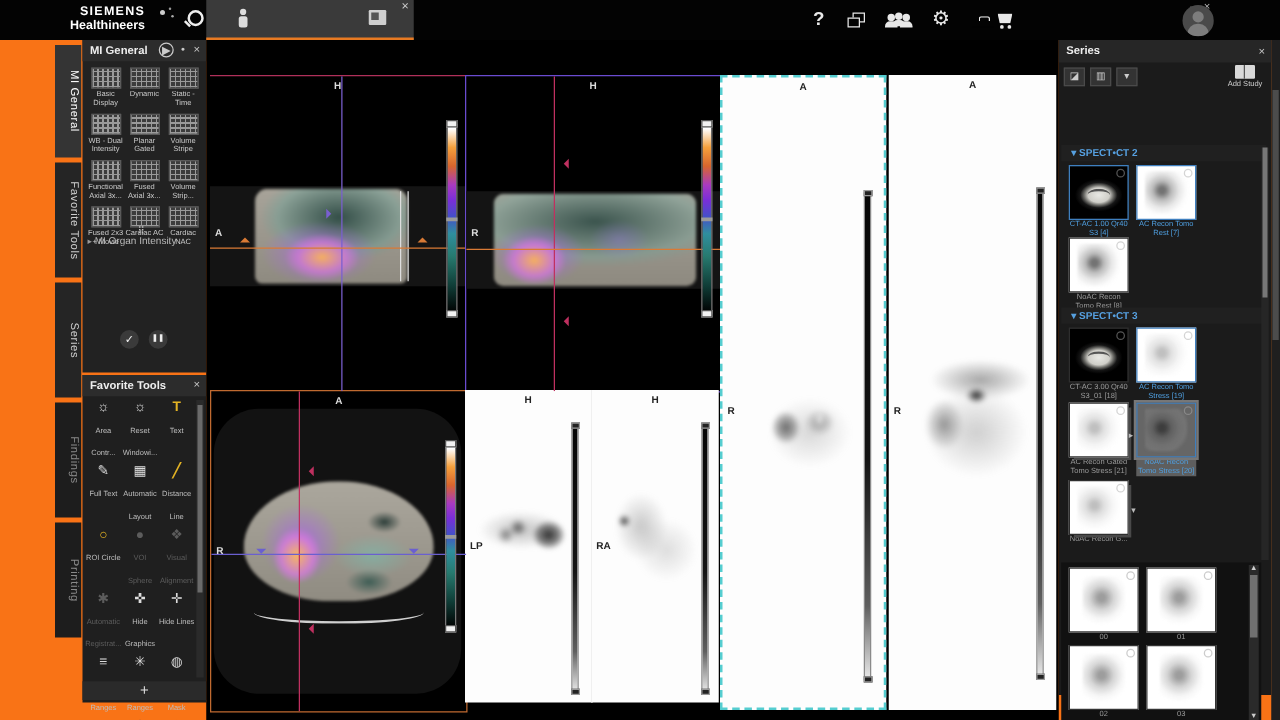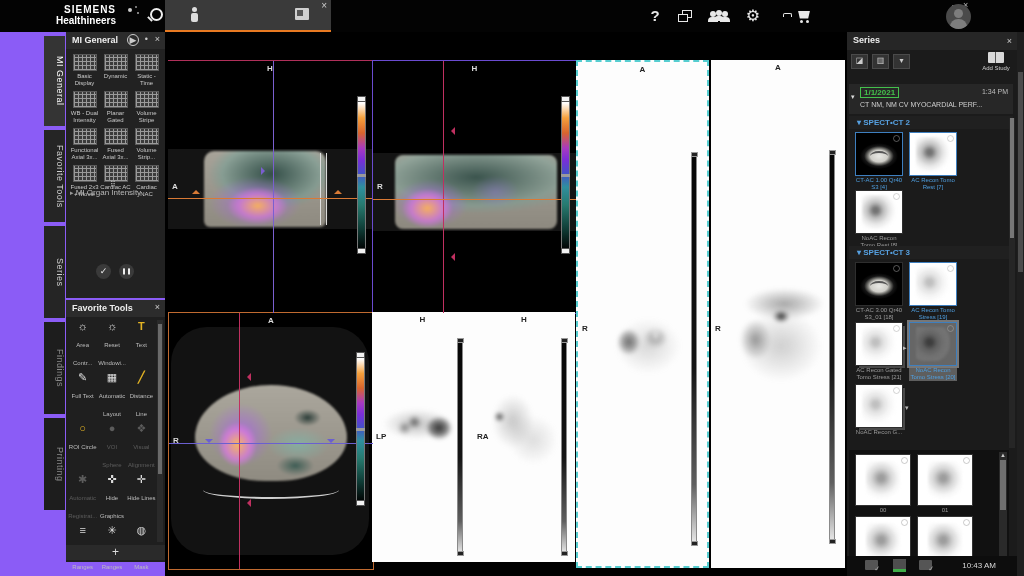--- a/index.html
+++ b/index.html
@@ -1,16 +1,16 @@
 <!DOCTYPE html>
 <html><head>
 <meta charset="utf-8">
 <style>
   html,body{margin:0;padding:0;background:#000;}
-  #app{position:relative;width:1024px;height:576px;background:#8b5cf6;overflow:hidden;
+  #app{position:relative;width:1024px;height:576px;background:#f97316;overflow:hidden;
        font-family:"Liberation Sans",sans-serif;color:#ddd;-webkit-font-smoothing:antialiased;}
   
   #topbar{position:absolute;left:0;top:0;width:1024px;height:32px;background:#030303;}
   #brand{position:absolute;left:56px;top:4px;text-align:right;line-height:11px;color:#fff;}
   #brand .b1{font-size:10px;font-weight:bold;letter-spacing:1px;}
   #brand .b2{font-size:10px;font-weight:bold;}
   #brand-dots{position:absolute;left:128px;top:8px;width:4px;height:4px;border-radius:50%;background:#ccc;
      box-shadow:6px -3px 0 -1px #999,8px 3px 0 -1px #aaa,4px 6px 0 -2px #888,11px -1px 0 -2px #777;}
   #patient-search{position:absolute;left:146px;top:8px;width:16px;height:16px;}
   #patient-search .lens{position:absolute;left:4px;top:0;width:9px;height:9px;border:2px solid #eee;border-radius:50%;}
@@ -444,26 +444,20 @@
     </div>
     <div id="series-toolbar">
       <span class="stb">◪</span>
       <span class="stb">▥</span>
       <span class="stb">▾</span>
     </div>
     <div id="add-study">
       <div class="as-ico"></div>
       <div class="as-lbl">Add Study</div>
     </div>
-    <div id="study-hdr">
-      <span class="exp">▾</span>
-      <span id="study-date">1/1/2021</span>
-      <span id="study-time">1:34 PM</span>
-      <span id="study-desc">CT NM, NM CV MYOCARDIAL PERF...</span>
-    </div>
     <div class="sec-hdr" style="top:84px;">▾ SPECT•CT 2</div>
 
     <div class="thumb" style="left:8px;top:100px;">
       <div class="timg t-ct bord">
           <span class="badge"></span>
         </div>
       <div class="tcap blue">CT-AC 1.00 Qr40 S3 [4]</div>
     </div>
     <div class="thumb" style="left:62px;top:100px;">
       <div class="timg t-wh bord">
@@ -544,23 +538,17 @@
       </div>
       <div id="frames-scroll">
         <div class="up">▲</div>
         <div class="th"></div>
         <div class="dn">▼</div>
       </div>
     </div>
 
   </div>
 
-  <div id="statusbar">
-    <div class="sb-ico sb-print" style="left:18px;"></div>
-    <div class="sb-ico sb-mon" style="left:46px;top:3px;"></div>
-    <div class="sb-ico sb-print" style="left:72px;"></div>
-    <div id="sb-time">10:43 AM</div>
-  </div>
 
   <div id="app-scroll">
       <div class="th"></div>
     </div>
 </div>
 
 </body></html>

